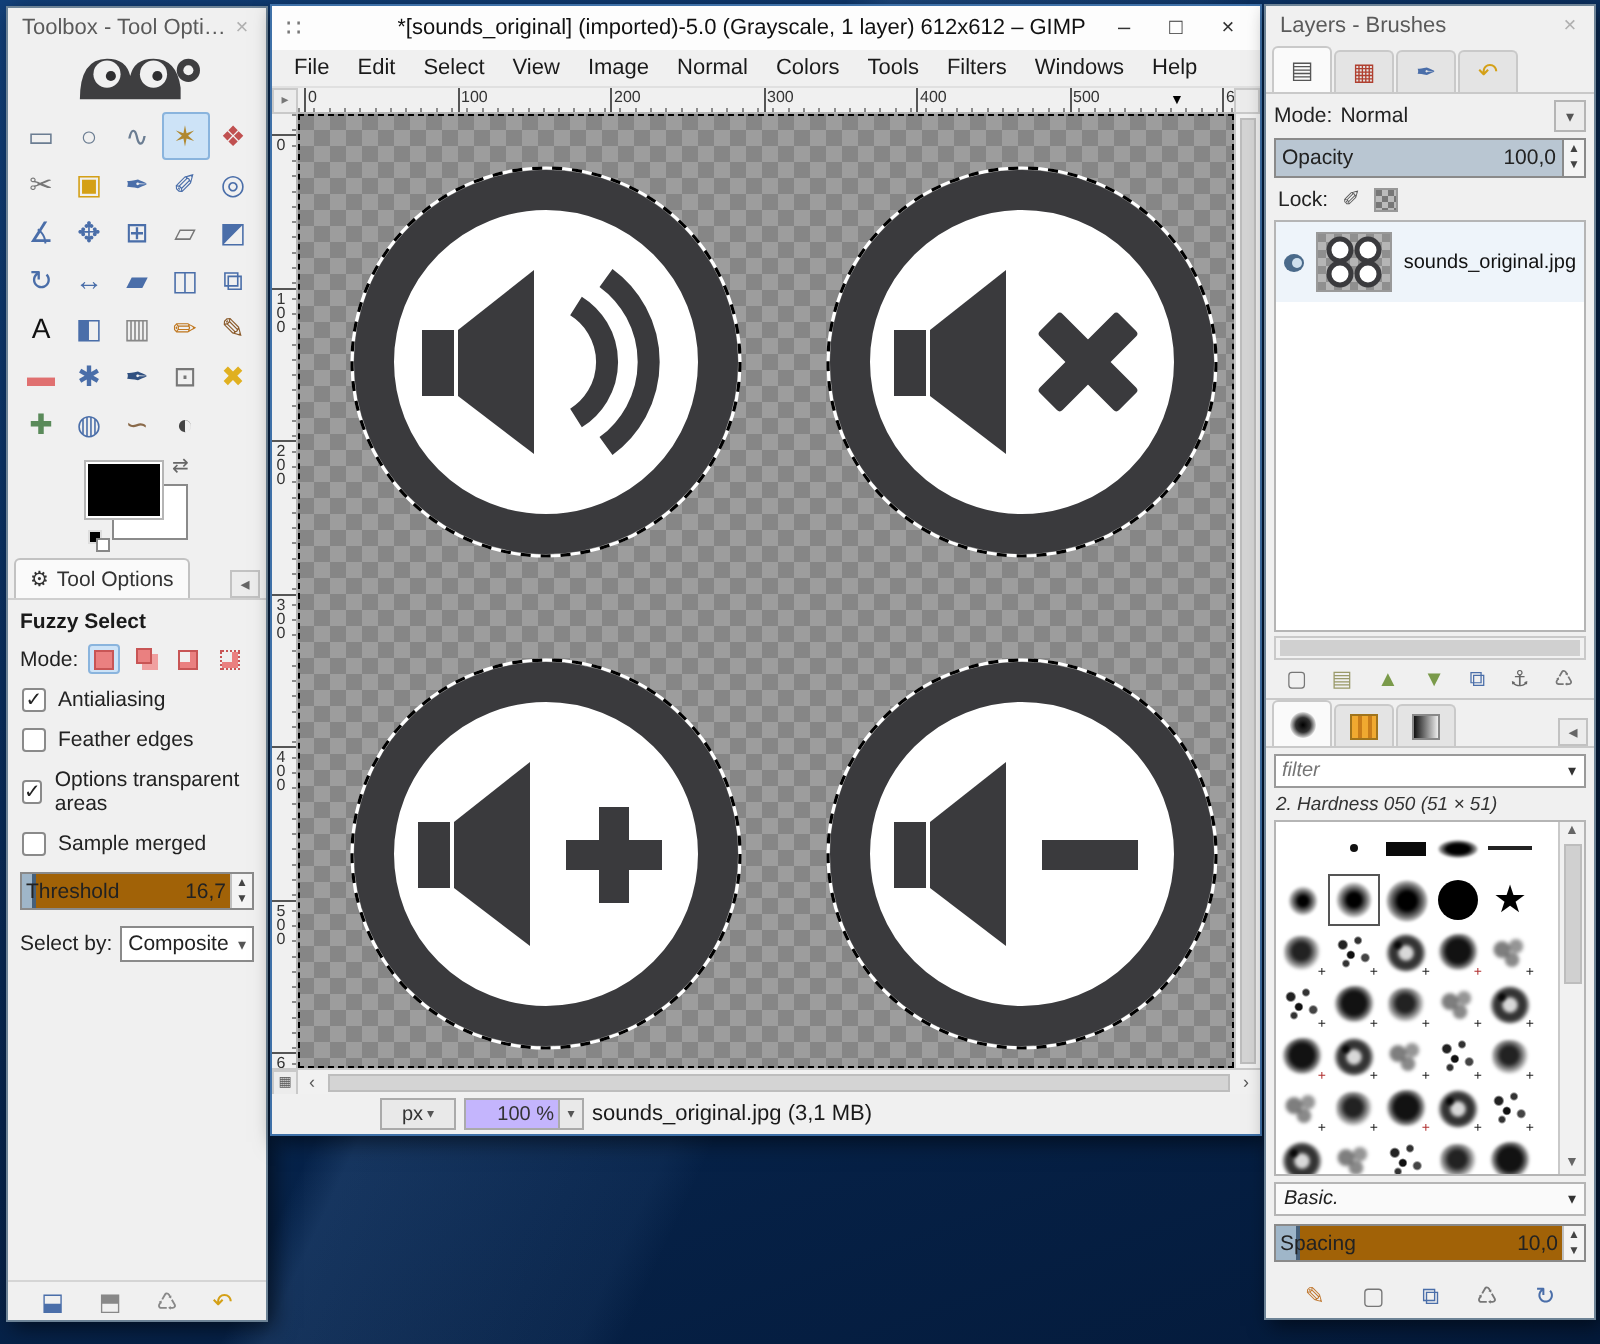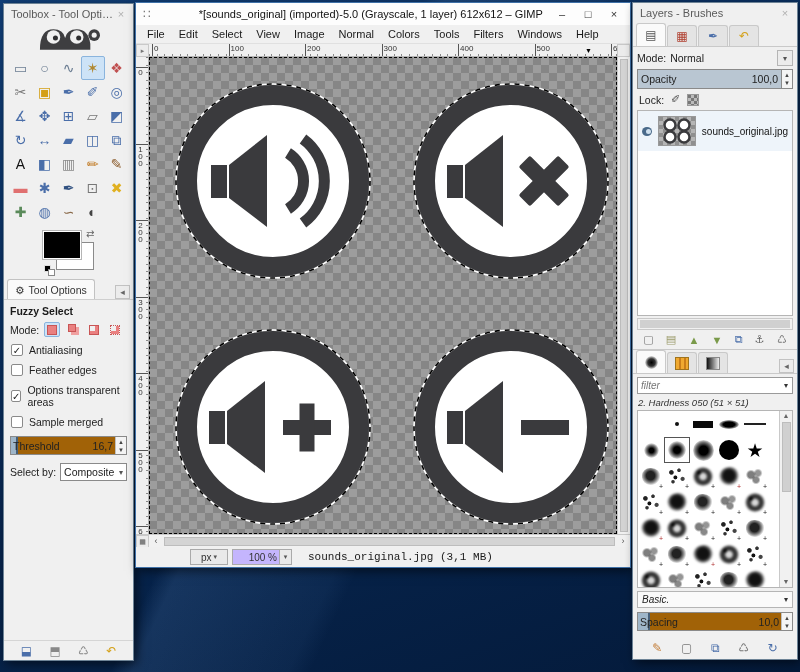--- a/index.html
+++ b/index.html
@@ -114,21 +114,21 @@
   .qmask { width:13px; height:13px; border:1px solid #c9c9c9; background:#ececec; font-size:7px;
            color:#555; text-align:center; line-height:11px; }
   .statusbar { height:20px; display:flex; align-items:center; gap:4px; background:#f0f0f0;
                padding-left:54px; font-size:11px; color:#1a1a1a; flex:0 0 auto; }
   .unit-btn { width:38px; height:16px; background:#e9e9e9; border:1px solid #aaa; font-size:10px;
               color:#333; display:flex; align-items:center; justify-content:center; gap:2px; }
   .zoom-box { width:48px; height:16px; background:#c4b5fd; border:1px solid #aaa; font-size:10px; color:#333;
               display:flex; align-items:center; justify-content:flex-end; padding-right:2px; }
   .zoom-arrow { width:12px; height:16px; border:1px solid #aaa; border-left:none; background:#e9e9e9;
                 font-size:7px; color:#555; display:flex; align-items:center; justify-content:center; }
-  .file-info { margin-left:12px;font-family:Liberation Mono, monospace; }
+  .file-info { margin-left:0; }
 
   
   #layerswin { left:632px; top:2px; width:166px; height:658px; }
   .dock-tabs { display:flex; align-items:flex-end; height:24px; padding:2px 3px 0 3px; gap:1px;
                border-bottom:1px solid #c9c9c9; flex:0 0 auto; }
   .dock-tab { width:30px; height:21px; display:flex; align-items:center; justify-content:center;
               border:1px solid #c9c9c9; border-bottom:none; border-radius:3px 3px 0 0; background:#e4e4e4;
               font-size:12px; }
   .dock-tab.sel { background:#fafafa; height:23px; }
   .row-line { display:flex; align-items:center; padding:3px 4px; gap:4px; flex:0 0 auto; }

